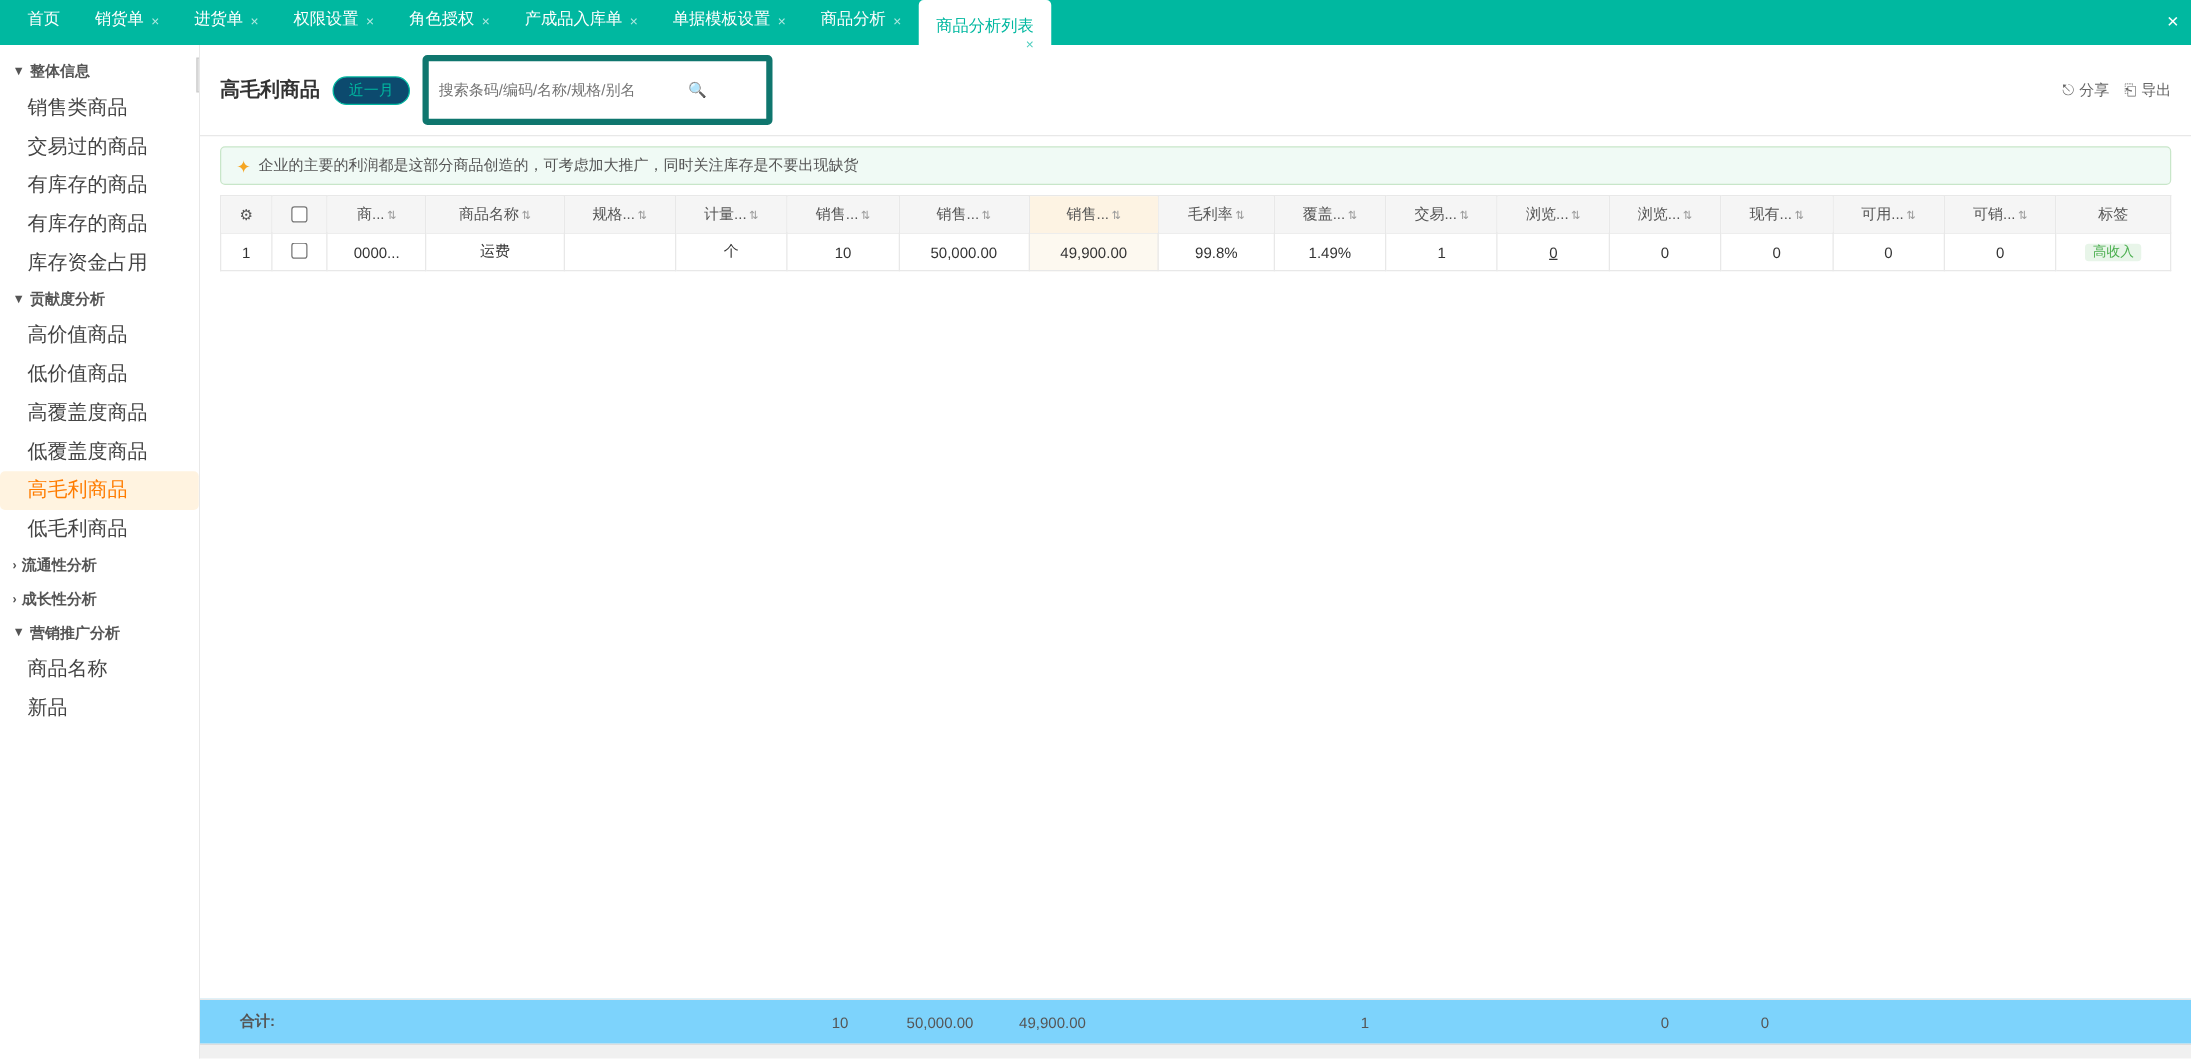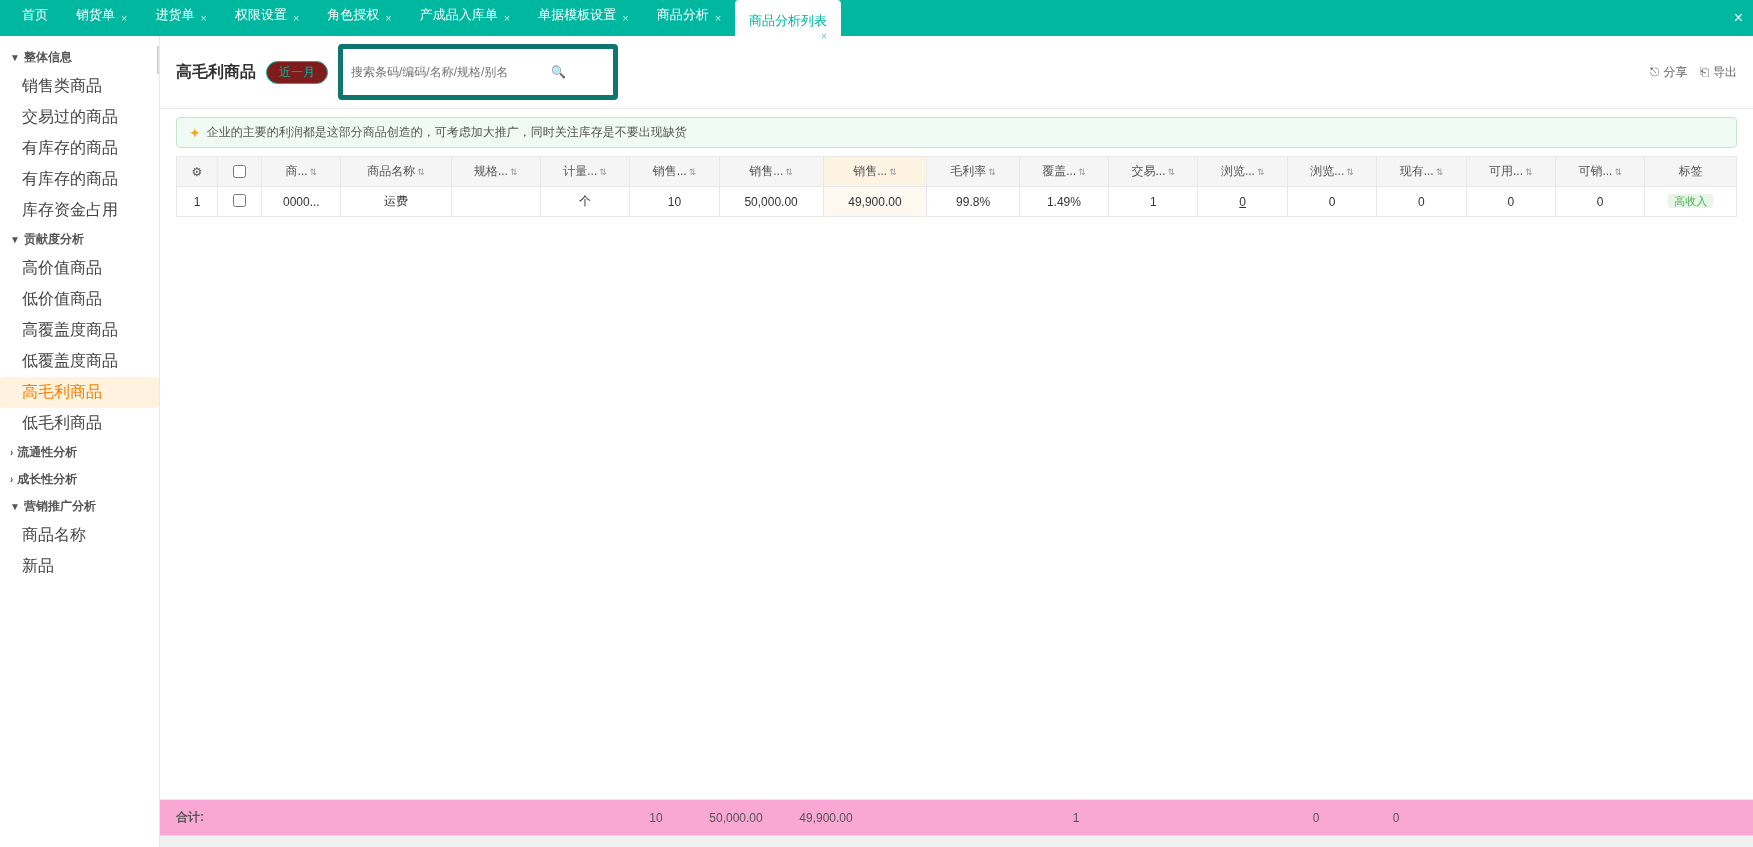--- a/index.html
+++ b/index.html
@@ -121,21 +121,21 @@
       padding: 8px 16px;
       border-bottom: 1px solid #e8e8e8;
       gap: 10px;
     }
     .content-title {
       font-size: 16px;
       font-weight: bold;
       color: #333;
     }
     .filter-btn {
-      background: #7f1d1d;
+      background: #0c4a6e;
       border: 1px solid #00b8a0;
       color: #00b8a0;
       border-radius: 12px;
       padding: 2px 12px;
       cursor: pointer;
       font-size: 12px;
     }
     .search-box {
       display: flex;
       align-items: center;
@@ -226,25 +226,25 @@
       color: #4caf50;
       border-radius: 3px;
       padding: 1px 6px;
       font-size: 11px;
     }
     .underline-link { text-decoration: underline; color: #333; cursor: pointer; }
 
     
     .totals-bar {
       height: 36px;
-      background: #f9a8d4;
+      background: #7dd3fc;
       border-top: 1px solid #e8e8e8;
       display: flex;
       align-items: center;
-      padding: 0 16px;
+      padding: 0 32px;
       font-size: 12px;
       color: #555;
       gap: 0;
     }
     .totals-label {
       min-width: 80px;
       font-weight: bold;
     }
     .totals-cells {
       display: flex;

